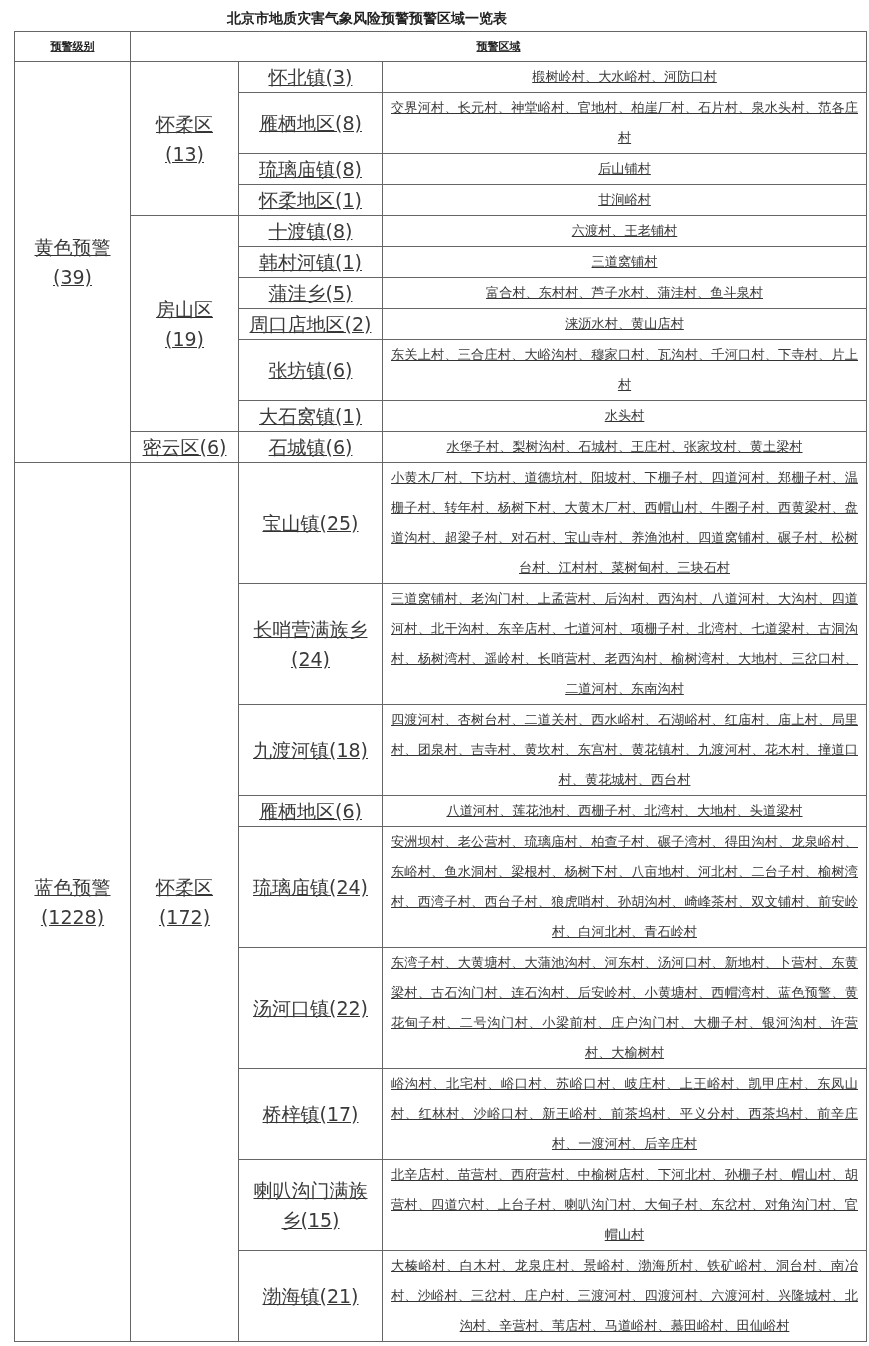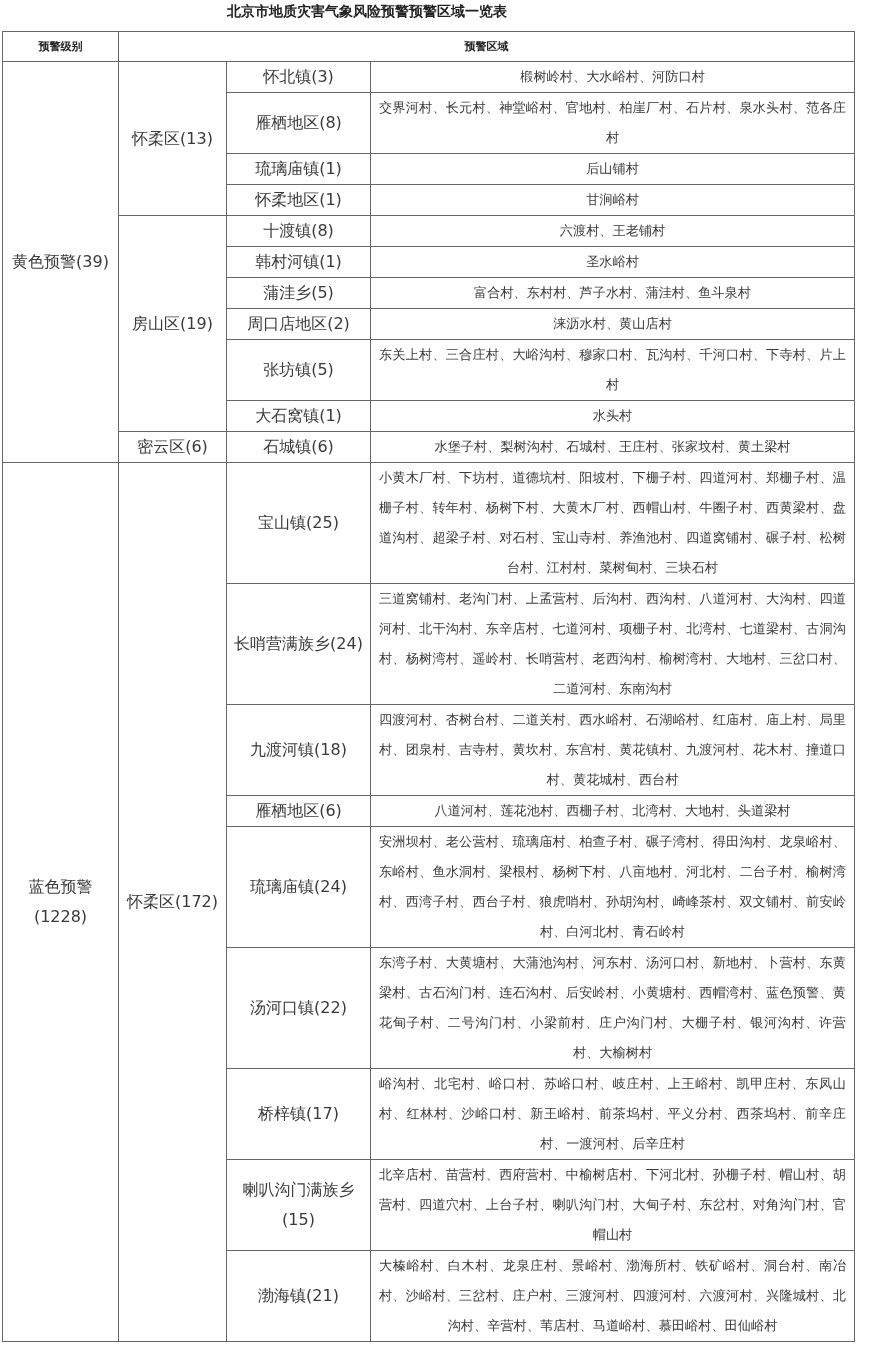--- a/index.html
+++ b/index.html
@@ -1,19 +1,19 @@
 <!DOCTYPE html>
 <html><head>
 <meta charset="utf-8">
 <style>
   html, body { margin:0; padding:0; background:#ffffff; }
   body { width:869px; height:1346px; overflow:hidden; font-family:"DejaVu Sans", sans-serif; color:#333; }
-  .title { position:absolute; left:0; top:0; width:734px; text-align:center; font-size:14px; font-weight:bold; color:#222; line-height:22px; }
-  table { position:absolute; left:2px; top:31px; border-collapse:collapse; table-layout:fixed; width:852px; }
-  td, th { border:1px solid #666; text-align:center; vertical-align:middle; padding:0 6px; font-size:16px; line-height:30px; color:#3a3a3a; font-weight:normal; }
+  .title { position:absolute; left:0; top:7px; width:734px; text-align:center; font-size:14px; font-weight:bold; color:#222; line-height:22px; }
+  table { position:absolute; left:14px; top:31px; border-collapse:collapse; table-layout:fixed; width:852px;text-decoration:underline; }
+  td, th { border:1px solid #666; text-align:center; vertical-align:middle; padding:0 6px; font-size:19px; line-height:30px; color:#3a3a3a; font-weight:normal; }
   th { font-size:11px; font-weight:bold; height:29px; line-height:29px; color:#222; }
   td.villages { padding:0 8px; font-family:"DejaVu Serif", serif; font-size:13.2px; text-align:center; text-align-last:center; word-break:break-all; }
   td.villages.justify { text-align:justify; text-align-last:center; }
   col.c1 { width:116px; } col.c2 { width:108px; } col.c3 { width:144px; } col.c4 { width:484px; }
 </style>
 </head>
 <body>
 
 <div class="title">北京市地质灾害气象风险预警预警区域一览表</div>
 
@@ -36,47 +36,47 @@
       <td rowspan="11">黄色预警(39)</td>
       <td rowspan="4">怀柔区(13)</td>
       <td>怀北镇(3)</td>
       <td class="villages">椴树岭村、大水峪村、河防口村</td>
     </tr>
     <tr>
       <td>雁栖地区(8)</td>
       <td class="villages justify">交界河村、长元村、神堂峪村、官地村、柏崖厂村、石片村、泉水头村、范各庄村</td>
     </tr>
     <tr>
-      <td>琉璃庙镇(1)</td>
+      <td>琉璃庙镇(8)</td>
       <td class="villages">后山铺村</td>
     </tr>
     <tr>
       <td>怀柔地区(1)</td>
       <td class="villages">甘涧峪村</td>
     </tr>
 
     <tr>
       <td rowspan="6">房山区(19)</td>
       <td>十渡镇(8)</td>
       <td class="villages">六渡村、王老铺村</td>
     </tr>
     <tr>
       <td>韩村河镇(1)</td>
-      <td class="villages">圣水峪村</td>
+      <td class="villages">三道窝铺村</td>
     </tr>
     <tr>
       <td>蒲洼乡(5)</td>
       <td class="villages">富合村、东村村、芦子水村、蒲洼村、鱼斗泉村</td>
     </tr>
     <tr>
       <td>周口店地区(2)</td>
       <td class="villages">涞沥水村、黄山店村</td>
     </tr>
     <tr>
-      <td>张坊镇(5)</td>
+      <td>张坊镇(6)</td>
       <td class="villages justify">东关上村、三合庄村、大峪沟村、穆家口村、瓦沟村、千河口村、下寺村、片上村</td>
     </tr>
     <tr>
       <td>大石窝镇(1)</td>
       <td class="villages">水头村</td>
     </tr>
 
     <tr>
       <td>密云区(6)</td>
       <td>石城镇(6)</td>

